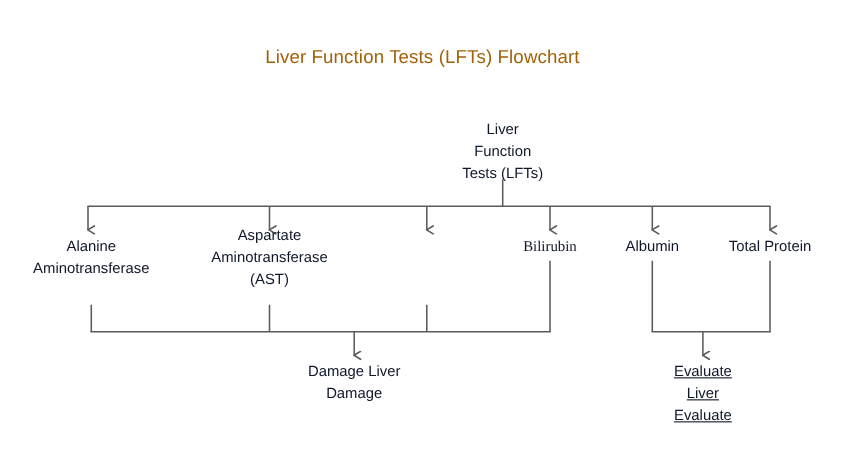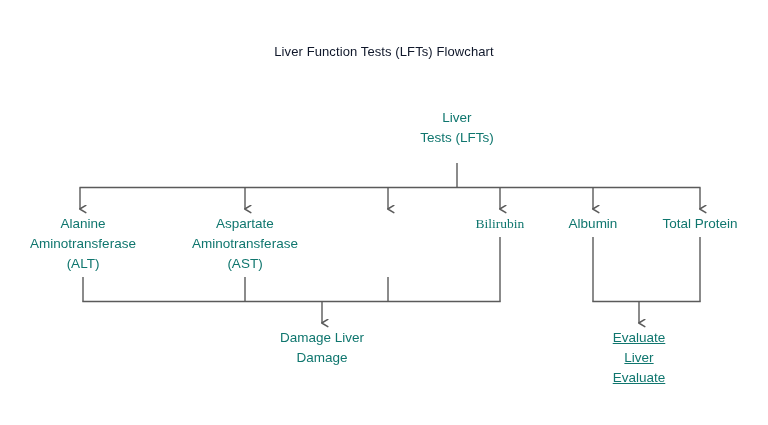--- a/index.html
+++ b/index.html
@@ -29,31 +29,31 @@
     width: 768px;
     height: 425px;
     pointer-events: none;
   }
   .chart-title {
     position: absolute;
     left: 0;
     top: 40px;
     width: 768px;
     text-align: center;
-    font-size: 13px;
+    font-size: 17px;
     line-height: 24px;
-    color: #0f172a;
+    color: #a16207;
     letter-spacing: 0.1px;
   }
   .node {
     position: absolute;
     text-align: center;
     font-size: 13.5px;
     line-height: 20px;
-    color: #0f766e;
+    color: #0f172a;
     white-space: nowrap;
   }
   .node .line {
     display: block;
   }
 </style>
 </head>
 <body>
 
 <div id="canvas">
@@ -90,30 +90,30 @@
       <path d="M593,237 L593,301.5"></path>
       <path d="M700,237 L700,301.5"></path>
       <path d="M592.3,301.5 L700.7,301.5"></path>
       <path d="M639,301.5 L639,323" marker-end="url(#arrow)"></path>
 
     </g>
   </svg>
 
   <div class="node" style="left:377px; top:108px; width:160px;">
     <span class="line">Liver</span>
+    <span class="line">Function</span>
     <span class="line">Tests (LFTs)</span>
   </div>
 
   <div class="node" style="left:3px; top:214px; width:160px;">
     <span class="line">Alanine</span>
     <span class="line">Aminotransferase</span>
-    <span class="line">(ALT)</span>
   </div>
 
-  <div class="node" style="left:165px; top:214px; width:160px;">
+  <div class="node" style="left:165px; top:204px; width:160px;">
     <span class="line">Aspartate</span>
     <span class="line">Aminotransferase</span>
     <span class="line">(AST)</span>
   </div>
 
 
   <div class="node" style="left:440px; top:214px; width:120px;font-family:Liberation Serif, serif;">
     <span class="line">Bilirubin</span>
   </div>
 

